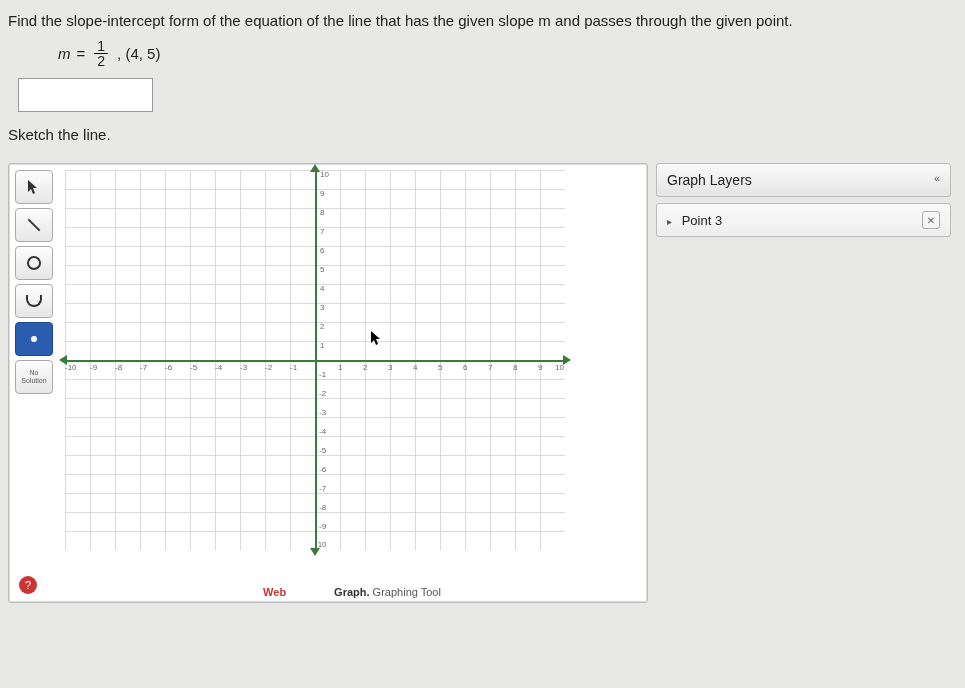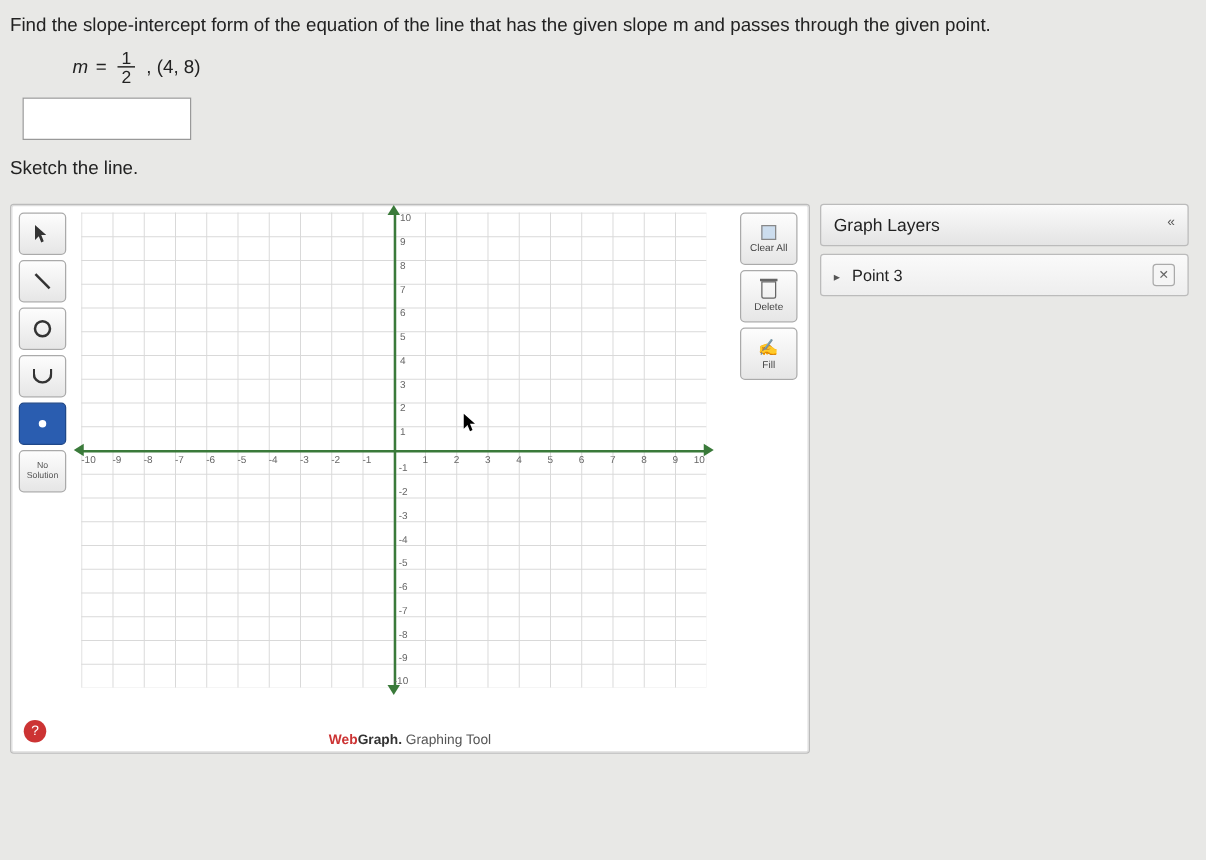--- a/index.html
+++ b/index.html
@@ -72,21 +72,21 @@
   .action-btn {
     width:46px; height:42px; border:1px solid #aaa; border-radius:4px;
     background:linear-gradient(#fdfdfd,#e6e6e6);
     display:flex; flex-direction:column; align-items:center; justify-content:center;
     font-size:8px; color:#444; cursor:pointer; gap:2px;
   }
   .footer {
     position:absolute; bottom:4px; left:0; right:0; text-align:center;
     font-size:11px; color:#555;
   }
-  .footer b { color:#c33; font-weight:bold;}
+  .footer b { color:#c33; font-weight:bold;margin-left:48px;}
   .help-icon {
     position:absolute; left:10px; bottom:8px; width:18px; height:18px; border-radius:50%;
     background:#c33; color:#fff; font-size:11px; display:flex; align-items:center; justify-content:center;
   }
   .layers-panel {
     margin-left:8px; width:295px;
   }
   .layers-header {
     background:linear-gradient(#fafafa,#e4e4e4); border:1px solid #bbb; border-radius:3px;
     padding:8px 10px; font-size:14px; display:flex; justify-content:space-between;
@@ -116,21 +116,21 @@
     <span>Find the slope-intercept form of the equation of the line that has the given slope m and passes through the given point.</span>
   </div>
 
   <div class="equation">
     <span class="m">m</span>
     <span>=</span>
     <span class="frac">
       <span class="num">1</span>
       <span class="den">2</span>
     </span>
-    <span>, (4, 8)</span>
+    <span>, (4, 5)</span>
   </div>
 
   <div class="answer-box"></div>
 
   <div class="sketch-label">Sketch the line.</div>
 
   <div class="graph-area">
     <div class="graph-panel">
 
       <div class="toolbar-left">
@@ -212,34 +212,20 @@
           <span class="tick-label" style="top:193px; left:490px;">10</span>
 
           <div class="cursor-icon">
             <svg width="14" height="16" viewBox="0 0 14 16">
                 <path d="M1 1 L1 13 L4 10 L6 15 L8 14 L6 9 L10 9 Z" fill="#000"></path>
               </svg>
           </div>
         </div>
       </div>
 
-      <div class="toolbar-right">
-        <div class="action-btn">
-          <span class="clear-sq"></span>
-          <span>Clear All</span>
-        </div>
-        <div class="action-btn">
-          <span class="trash"></span>
-          <span>Delete</span>
-        </div>
-        <div class="action-btn">
-          <span class="fill-ico">✍</span>
-          <span>Fill</span>
-        </div>
-      </div>
 
       <div class="help-icon">
         <span>?</span>
       </div>
       <div class="footer">
         <b>Web</b><b style="color:#333;">Graph.</b><span> Graphing Tool</span>
       </div>
     </div>
 
     <div class="layers-panel">

